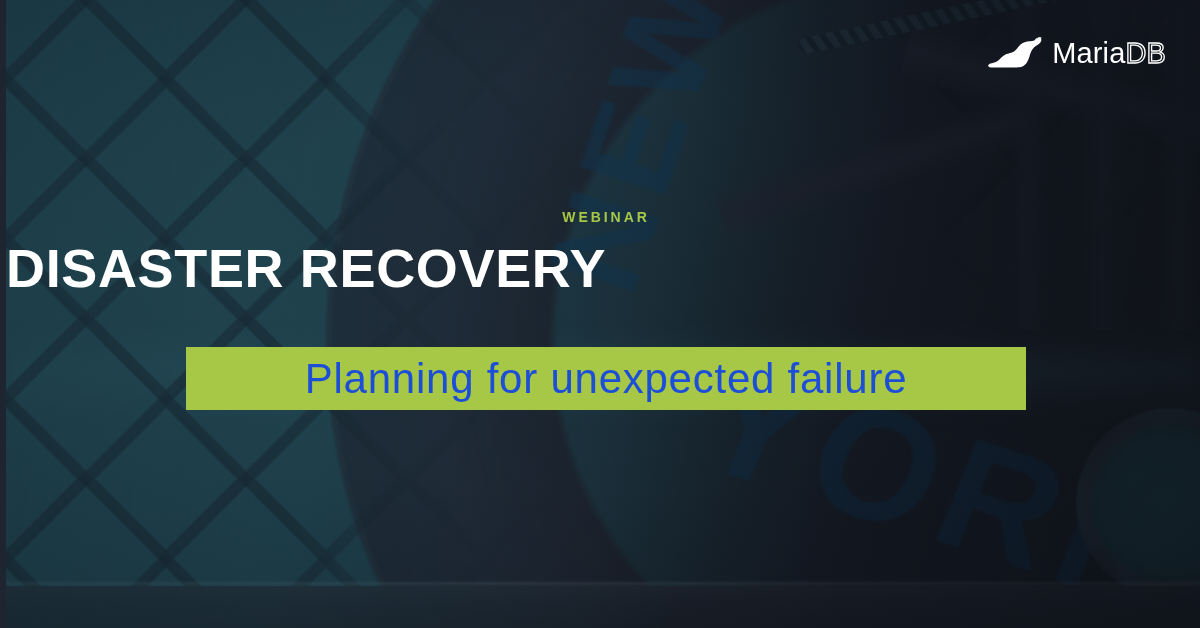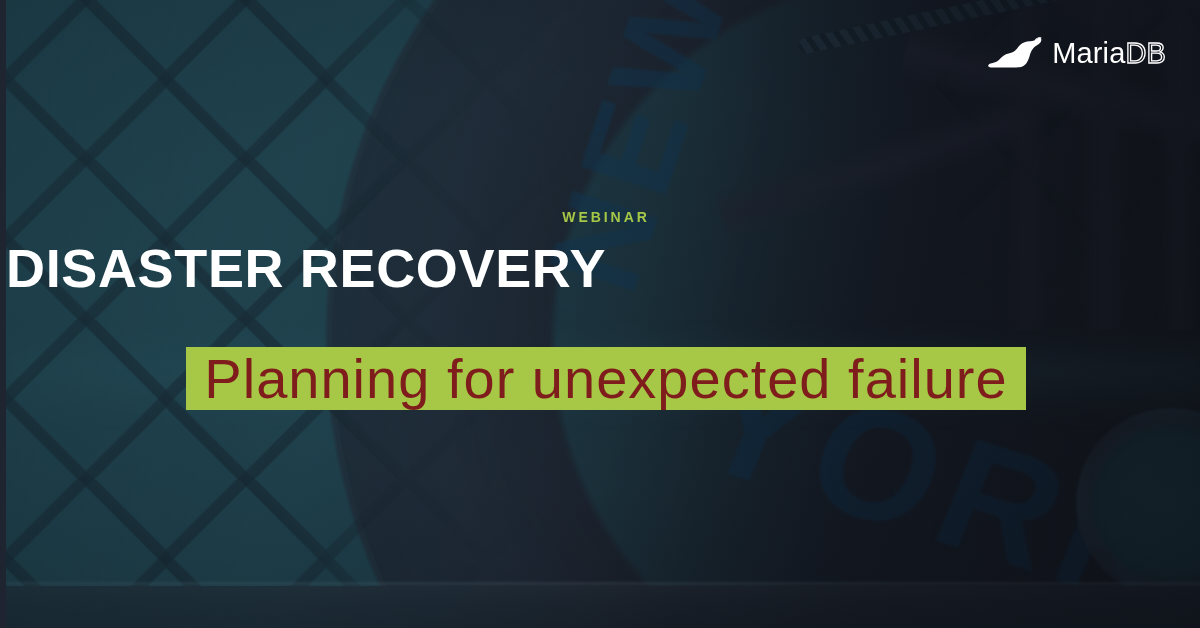--- a/index.html
+++ b/index.html
@@ -217,24 +217,24 @@
   }
 
   .subbar{
     position:absolute;
     left:180px; top:347px;
     width:840px; height:63px;
     background:#a6c846;
     display:flex; align-items:center; justify-content:center;
   }
   .subbar-text{
-    font-size:56px;
+    font-size:42px;
     font-weight:300;
     letter-spacing:.018em;
-    color:#7f1d1d;
+    color:#1d4ed8;
     line-height:1;
     white-space:nowrap;
   }
 </style>
 </head>
 <body>
 
 <div id="banner">
 
   <div class="bg-layer bg-base"></div>

